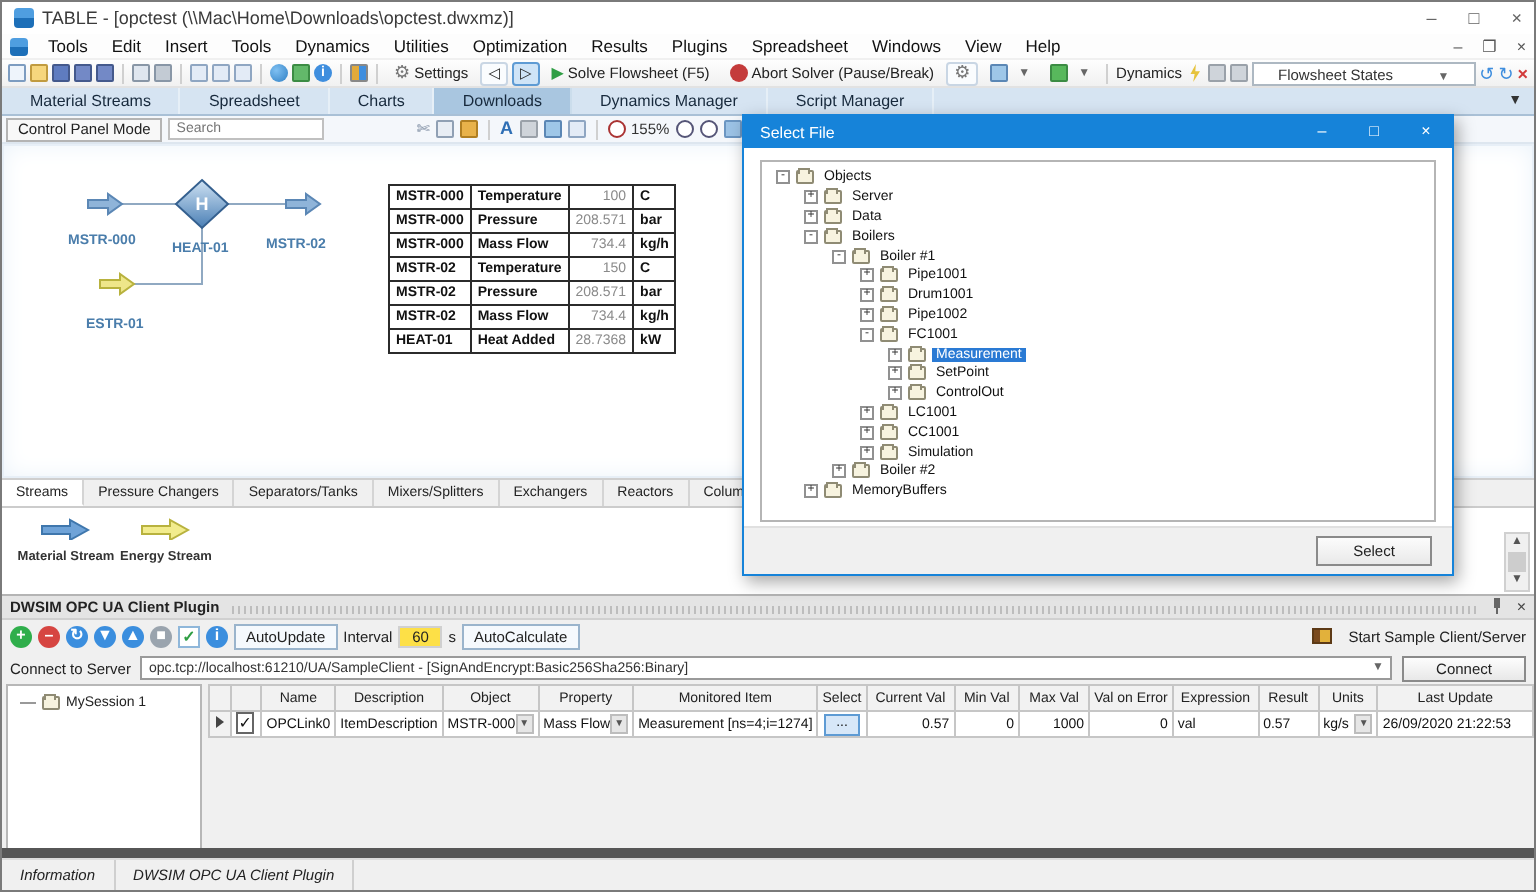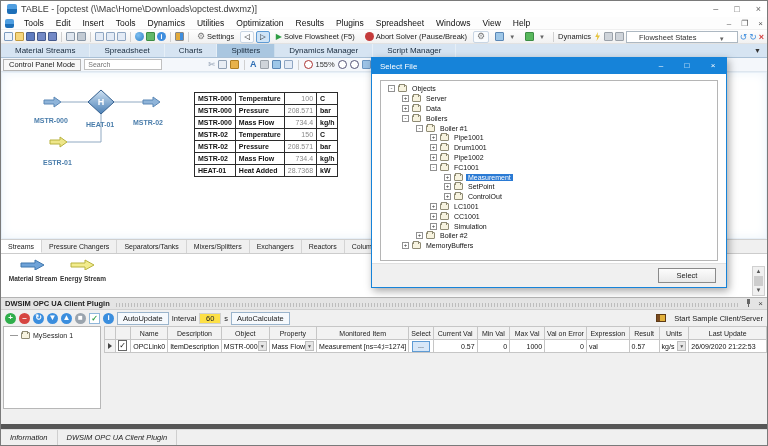--- a/index.html
+++ b/index.html
@@ -270,21 +270,21 @@
     </span>
     <span class="ic ic-refresh">↺</span>
     <span class="ic ic-refresh">↻</span>
     <span class="ic ic-redx">×</span>
   </div>
 
   <div class="tabstrip">
     <span class="mtab">Material Streams</span>
     <span class="mtab">Spreadsheet</span>
     <span class="mtab">Charts</span>
-    <span class="mtab active">Splitters</span>
+    <span class="mtab active">Downloads</span>
     <span class="mtab">Dynamics Manager</span>
     <span class="mtab">Script Manager</span>
     <span class="tabcaret">▼</span>
   </div>
 
   <div class="fstoolbar">
     <span class="cpm">Control Panel Mode</span>
     <input class="searchbox" placeholder="Search" style="">
     <span style="flex:0 0 40px;"></span>
     <span class="ic ic-scissors">✄</span>
@@ -429,20 +429,28 @@
       <span class="cbtn cb-blue">i</span>
       <span class="obtn">AutoUpdate</span>
       <span class="lbl">Interval</span>
       <span class="ival">60</span>
       <span class="lbl">s</span>
       <span class="obtn">AutoCalculate</span>
       <span class="startlink">
         <span class="bug-icon"></span>
         <span>Start Sample Client/Server</span>
       </span>
+    </div>
+    <div class="opc-connect">
+      <span class="lbl">Connect to Server</span>
+      <span class="servercombo">
+        <span>opc.tcp://localhost:61210/UA/SampleClient - [SignAndEncrypt:Basic256Sha256:Binary]</span>
+        <span class="caret">▼</span>
+      </span>
+      <span class="connectbtn">Connect</span>
     </div>
     <div class="opc-body">
       <div class="sess">
         <div class="sess-row">
           <span class="dash"></span>
           <span class="folder"></span>
           <span>MySession 1</span>
         </div>
       </div>
       <table class="grid">

